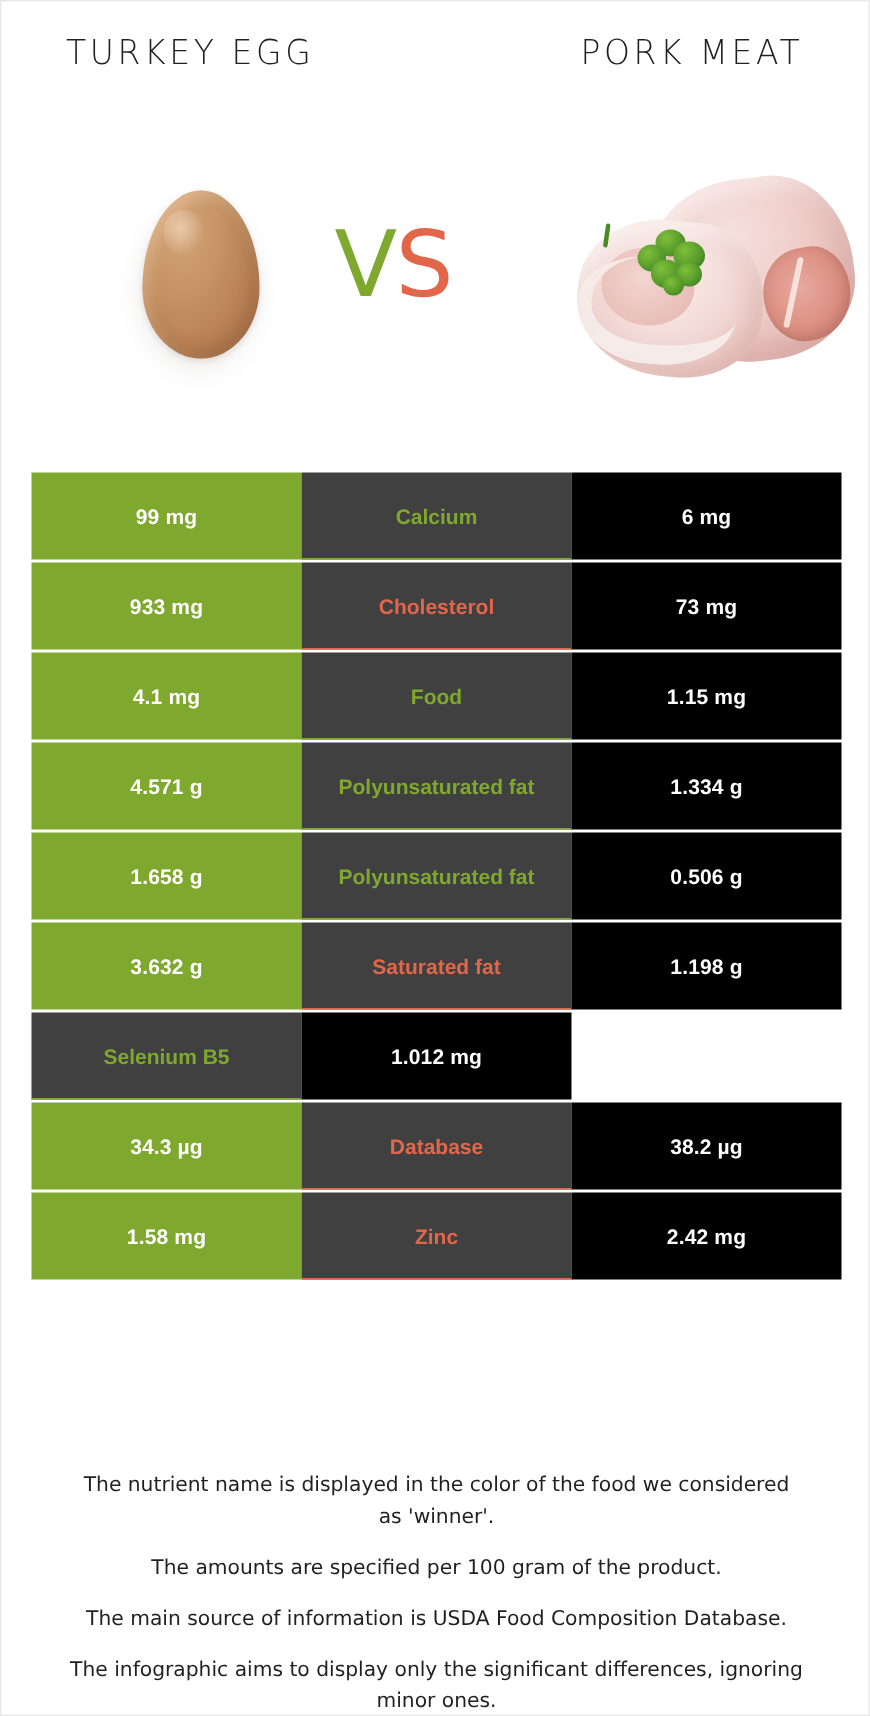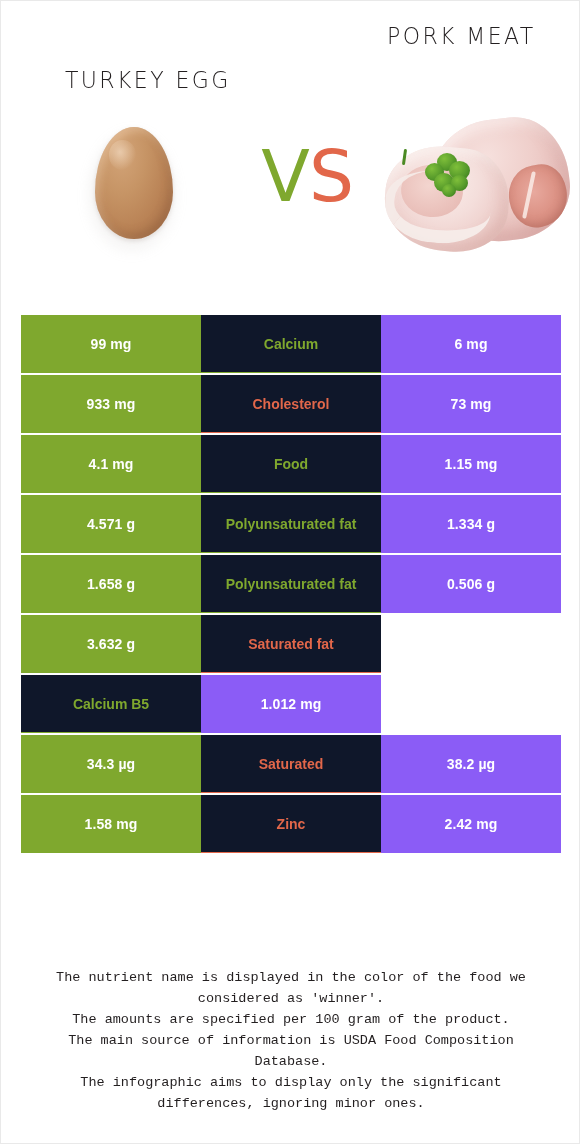--- a/index.html
+++ b/index.html
@@ -31,21 +31,21 @@
     font-size: 22px;
     font-weight: 300;
     letter-spacing: 2.4px;
     color: #231f20;
     text-transform: uppercase;
     white-space: nowrap;
     font-family: "DejaVu Sans", sans-serif;
     transform: scaleY(1.04);
     transform-origin: top left;
   }
-  .food-title.left  { left: 64px; margin-top: 44px; }
+  .food-title.left  { left: 43px; }
   .food-title.right { left: 386px; }
 
   
   .hero {
     position: absolute;
     top: 100px;
     left: 0;
     width: 580px;
     height: 180px;
   }
@@ -92,25 +92,25 @@
     background: radial-gradient(ellipse at 40% 40%, rgba(255,240,222,0.50), rgba(255,240,222,0) 72%);
   }
 
   
   .vs {
     position: absolute;
     left: 222px;
     top: 30px;
     width: 130px;
     height: 92px;
-    font-size: 71px;
+    font-size: 61px;
     font-weight: 400;
     letter-spacing: -1px;
     line-height: 92px;
-    text-align: right;
+    text-align: left;
     font-family: "DejaVu Sans", sans-serif;
   }
   .vs .v { color: #7FA82E; }
   .vs .s { color: #E2674A; }
 
   
   .pork-wrap {
     position: absolute;
     left: 380px;
     top: 12px;
@@ -237,43 +237,43 @@
     box-sizing: border-box;
     font-size: 14px;
   }
   .cell-left, .cell-right {
     width: 180px;
     color: #ffffff;
     font-weight: 700;
     letter-spacing: 0.1px;
   }
   .cell-left  { background: #7FA82E; }
-  .cell-right { background: #8b5cf6; }
+  .cell-right { background: #000000; }
   .cell-mid {
     width: 180px;
-    background: #0f172a;
+    background: #404040;
     font-weight: 700;
     border-bottom: 1px solid transparent;
   }
   .cell-mid.win-left  { color: #7FA82E; border-bottom-color: #7FA82E; }
   .cell-mid.win-right { color: #E2674A; border-bottom-color: #E2674A; }
 
   
   .footer {
     position: absolute;
     left: 32px;
     top: 966px;
     width: 516px;
     text-align: center;
     font-size: 13.5px;
     line-height: 21px;
     color: #231f20;
     font-family: "DejaVu Sans", sans-serif;
   }
-  .footer p { margin: 0; font-family: Liberation Mono, monospace; }
+  .footer p { margin: 13px; }
 </style>
 </head>
 <body>
 
 <div class="titles">
   <div class="food-title left">TURKEY EGG</div>
   <div class="food-title right">PORK MEAT</div>
 </div>
 
 <div class="hero">
@@ -329,28 +329,29 @@
       <div class="cell cell-right">1.334 g</div>
     </div>
     <div class="row">
       <div class="cell cell-left">1.658 g</div>
       <div class="cell cell-mid win-left">Polyunsaturated fat</div>
       <div class="cell cell-right">0.506 g</div>
     </div>
     <div class="row">
       <div class="cell cell-left">3.632 g</div>
       <div class="cell cell-mid win-right">Saturated fat</div>
-    </div>
-    <div class="row">
-      <div class="cell cell-mid win-left">Calcium B5</div>
+      <div class="cell cell-right">1.198 g</div>
+    </div>
+    <div class="row">
+      <div class="cell cell-mid win-left">Selenium B5</div>
       <div class="cell cell-right">1.012 mg</div>
     </div>
     <div class="row">
       <div class="cell cell-left">34.3 µg</div>
-      <div class="cell cell-mid win-right">Saturated</div>
+      <div class="cell cell-mid win-right">Database</div>
       <div class="cell cell-right">38.2 µg</div>
     </div>
     <div class="row">
       <div class="cell cell-left">1.58 mg</div>
       <div class="cell cell-mid win-right">Zinc</div>
       <div class="cell cell-right">2.42 mg</div>
     </div>
   </div>
 
 <div class="footer">

